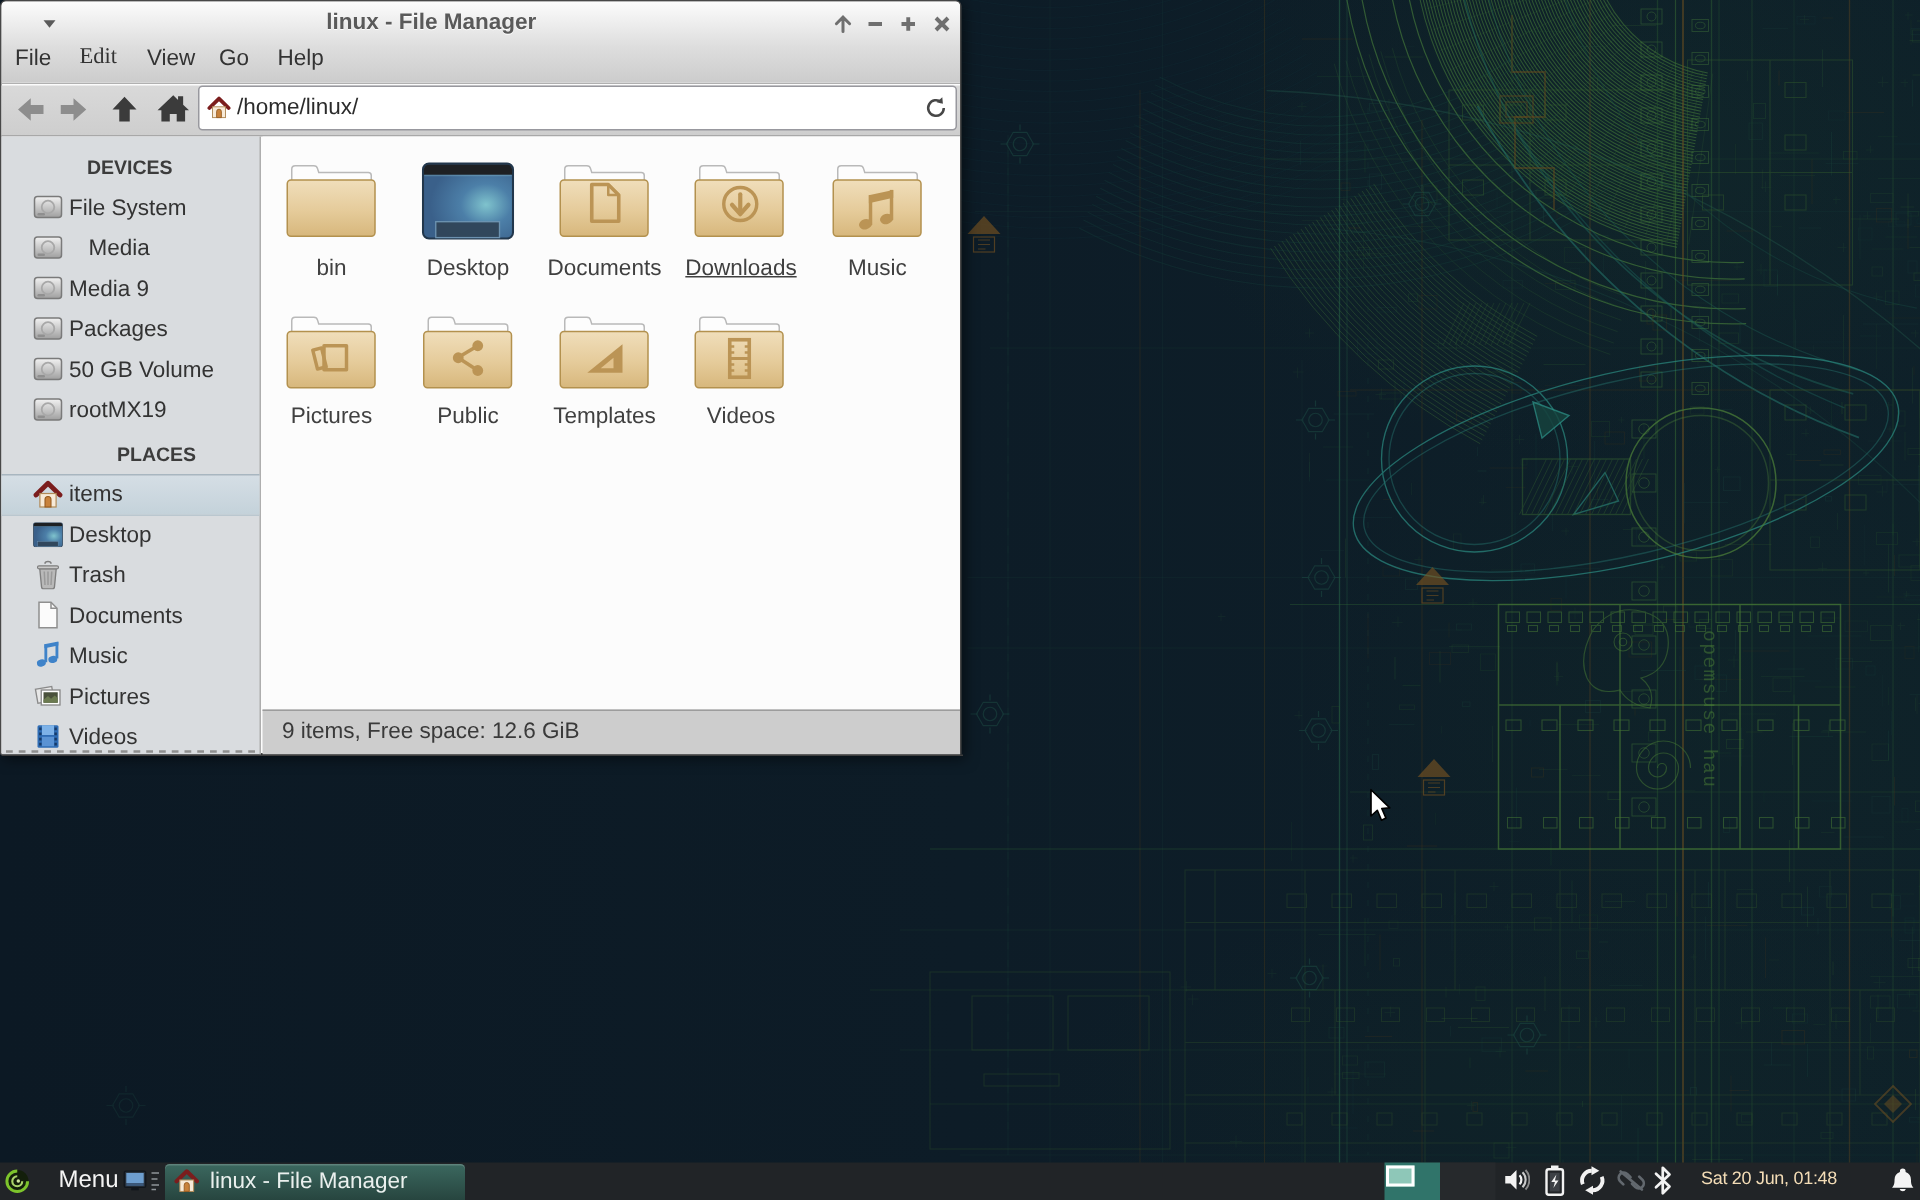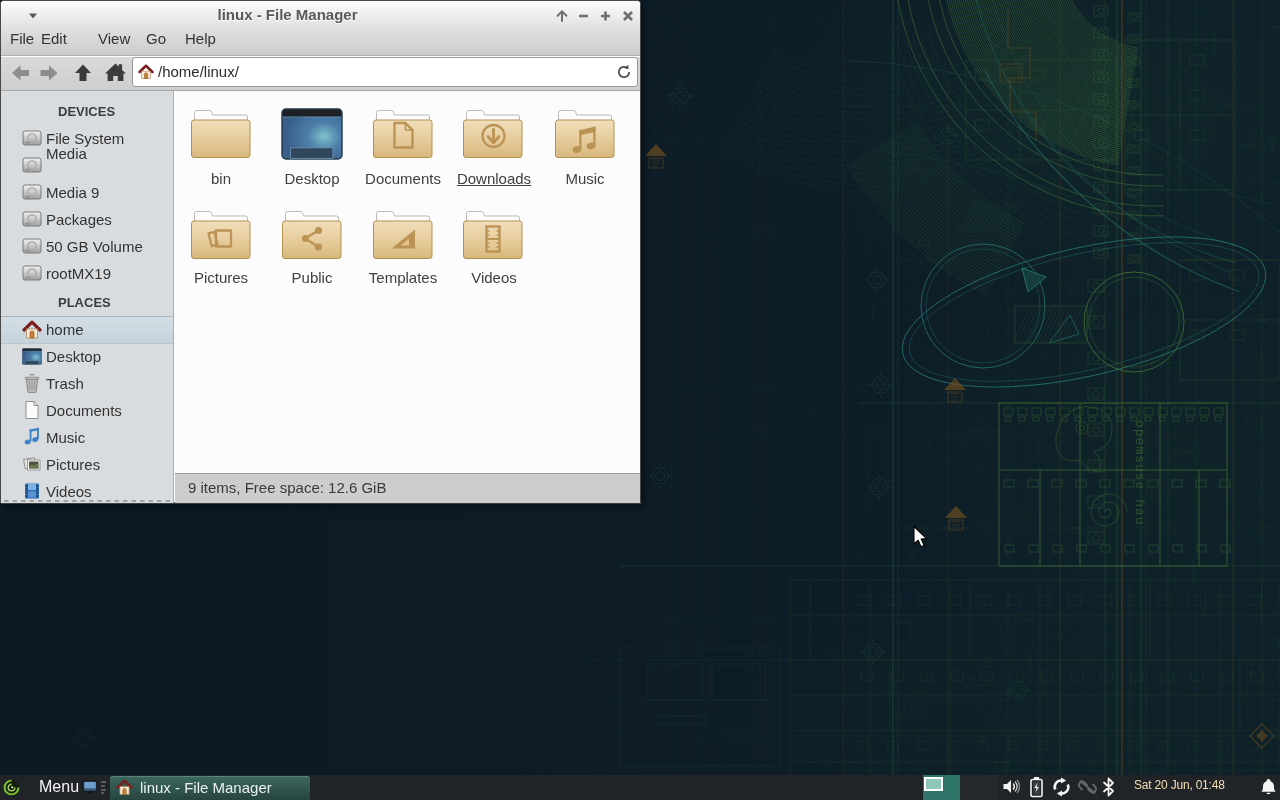--- a/index.html
+++ b/index.html
@@ -1173,21 +1173,21 @@
 <path d="M997,701 h7 M1000,698 v7"></path>
 <path d="M943,373 h5 M946,371 v5"></path>
 <path d="M917,263 h7 M921,259 v7"></path>
 </g>
 </svg>
 
 <div id="win">
   <div id="titlemenu"></div>
   <div id="title" class="abs">linux - File Manager</div>
   <div class="menuitem" style="left:9px;">File</div>
-  <div class="menuitem" style="left:40px;">Edit</div>
+  <div class="menuitem" style="left:52px;font-family:Liberation Serif, serif;">Edit</div>
   <div class="menuitem" style="left:97px;">View</div>
   <div class="menuitem" style="left:145px;">Go</div>
   <div class="menuitem" style="left:184px;">Help</div>
   <div id="toolbar"></div>
   <div id="addr"></div>
   <div id="addrtext">/home/linux/</div>
 
   <svg class="abs" style="left:26px;top:10px;" width="12" height="9">
         <path d="M2,2.5 h8 l-4,5 z" fill="#5a5a5a"></path>
       </svg>
@@ -1209,27 +1209,27 @@
         <use href="#homeico"></use>
       </svg>
   <svg class="abs" style="left:615px;top:63px;" width="16" height="16" viewBox="0 0 16 16">
     <path d="M13.2,8 a5.2,5.2 0 1 1 -1.7,-3.85" fill="none" stroke="#474747" stroke-width="1.7"></path>
     <path d="M12.2,0.8 l0.4,4.3 -4.2,-0.9 z" fill="#474747"></path>
   </svg>
   <div id="sidebar"></div>
   <div id="sel"></div>
   <div class="shead" style="top:103px;">DEVICES</div>
   <div class="srow" style="top:129px;">File System</div>
-  <div class="srow" style="top:144px;">Media</div>
+  <div class="srow" style="top:156px;margin-left:13px;">Media</div>
   <div class="srow" style="top:183px;">Media 9</div>
   <div class="srow" style="top:210px;text-align:center;">Packages</div>
   <div class="srow" style="top:237px;">50 GB Volume</div>
   <div class="srow" style="top:264px;">rootMX19</div>
-  <div class="shead" style="top:294px;">PLACES</div>
-  <div class="srow" style="top:320px;">home</div>
+  <div class="shead" style="top:294px;margin-left:20px;">PLACES</div>
+  <div class="srow" style="top:320px;">items</div>
   <div class="srow" style="top:347px;">Desktop</div>
   <div class="srow" style="top:374px;">Trash</div>
   <div class="srow" style="top:401px;">Documents</div>
   <div class="srow" style="top:428px;">Music</div>
   <div class="srow" style="top:455px;">Pictures</div>
   <div class="srow" style="top:482px;">Videos</div>
   <svg class="abs" style="left:21px;top:127px;" width="20" height="20">
         <use href="#drive"></use>
       </svg>
   <svg class="abs" style="left:21px;top:154px;" width="20" height="20">

